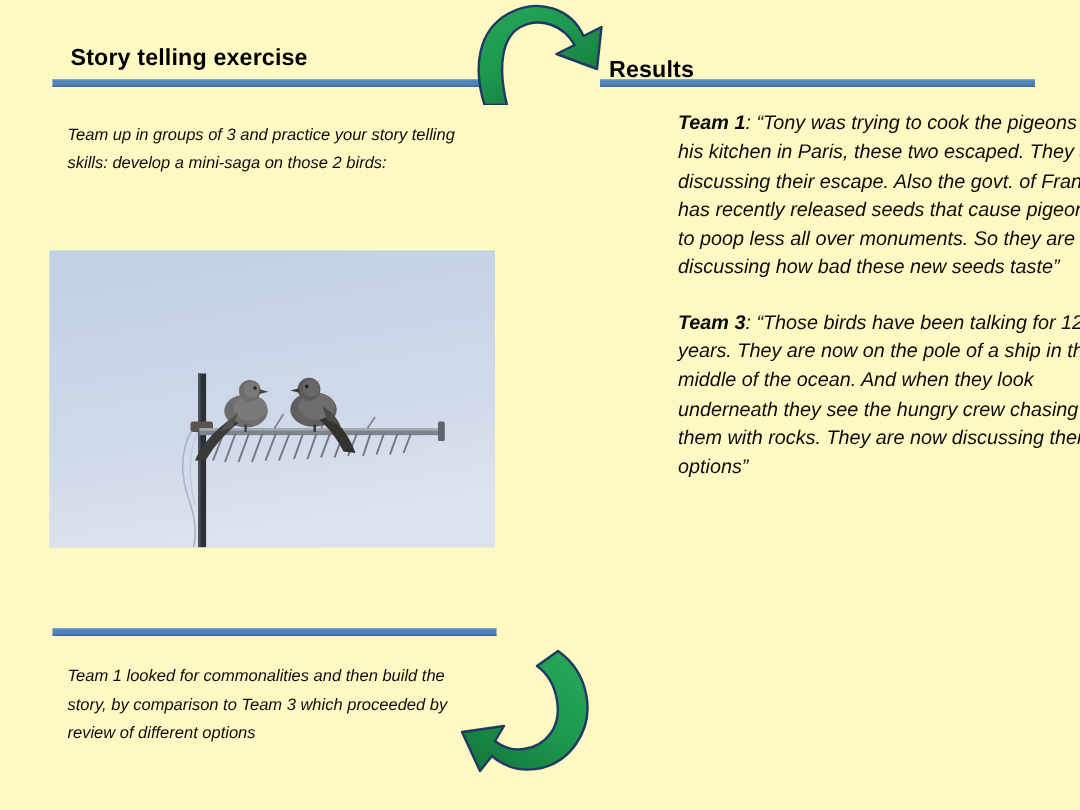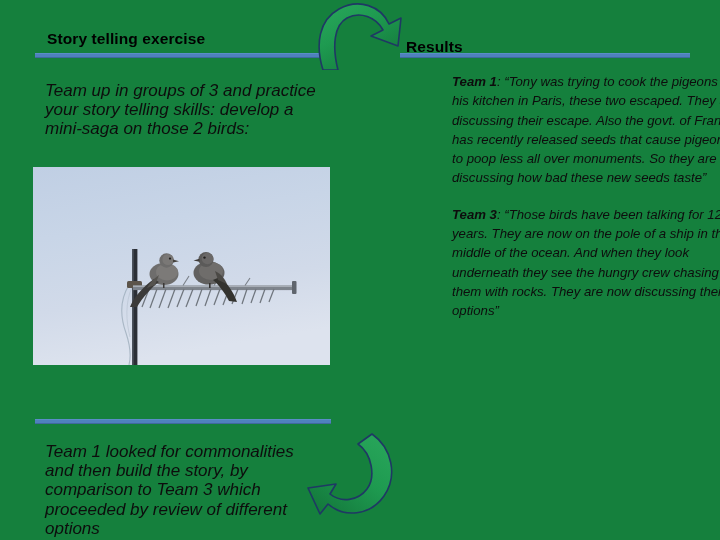--- a/index.html
+++ b/index.html
@@ -12,21 +12,21 @@
     width: 720px;
     height: 540px;
     position: relative;
     overflow: hidden;
     font-family: "Liberation Sans", sans-serif;
     color: #000000;
   }
   .slide {
     position: absolute;
     inset: 0;
-    background: #15803d;
+    background: #fef9c3;
   }
 
   
   .section-title {
     position: absolute;
     font-family: "Liberation Sans", sans-serif;
     font-weight: bold;
     font-size: 15.5px;
     letter-spacing: 0.1px;
     color: #000000;
@@ -48,21 +48,21 @@
   #rule-results  { left: 400px; top: 53px;  width: 290px; }
 
   #title-approaches { left: 44px; top: 396px; }
   #rule-approaches  { left: 35px; top: 419px; width: 296px; }
 
   
   .body-text {
     position: absolute;
     font-family: "Liberation Sans", sans-serif;
     font-style: italic;
-    font-size: 17px;
+    font-size: 11px;
     line-height: 19.2px;
     color: #0d0d0d;
   }
   #intro-text     { left: 45px;  top: 81px;  width: 285px; }
   #approach-text  { left: 45px;  top: 442px; width: 270px; }
 
   #results-block {
     position: absolute;
     left: 404px;
     top: 72px;

